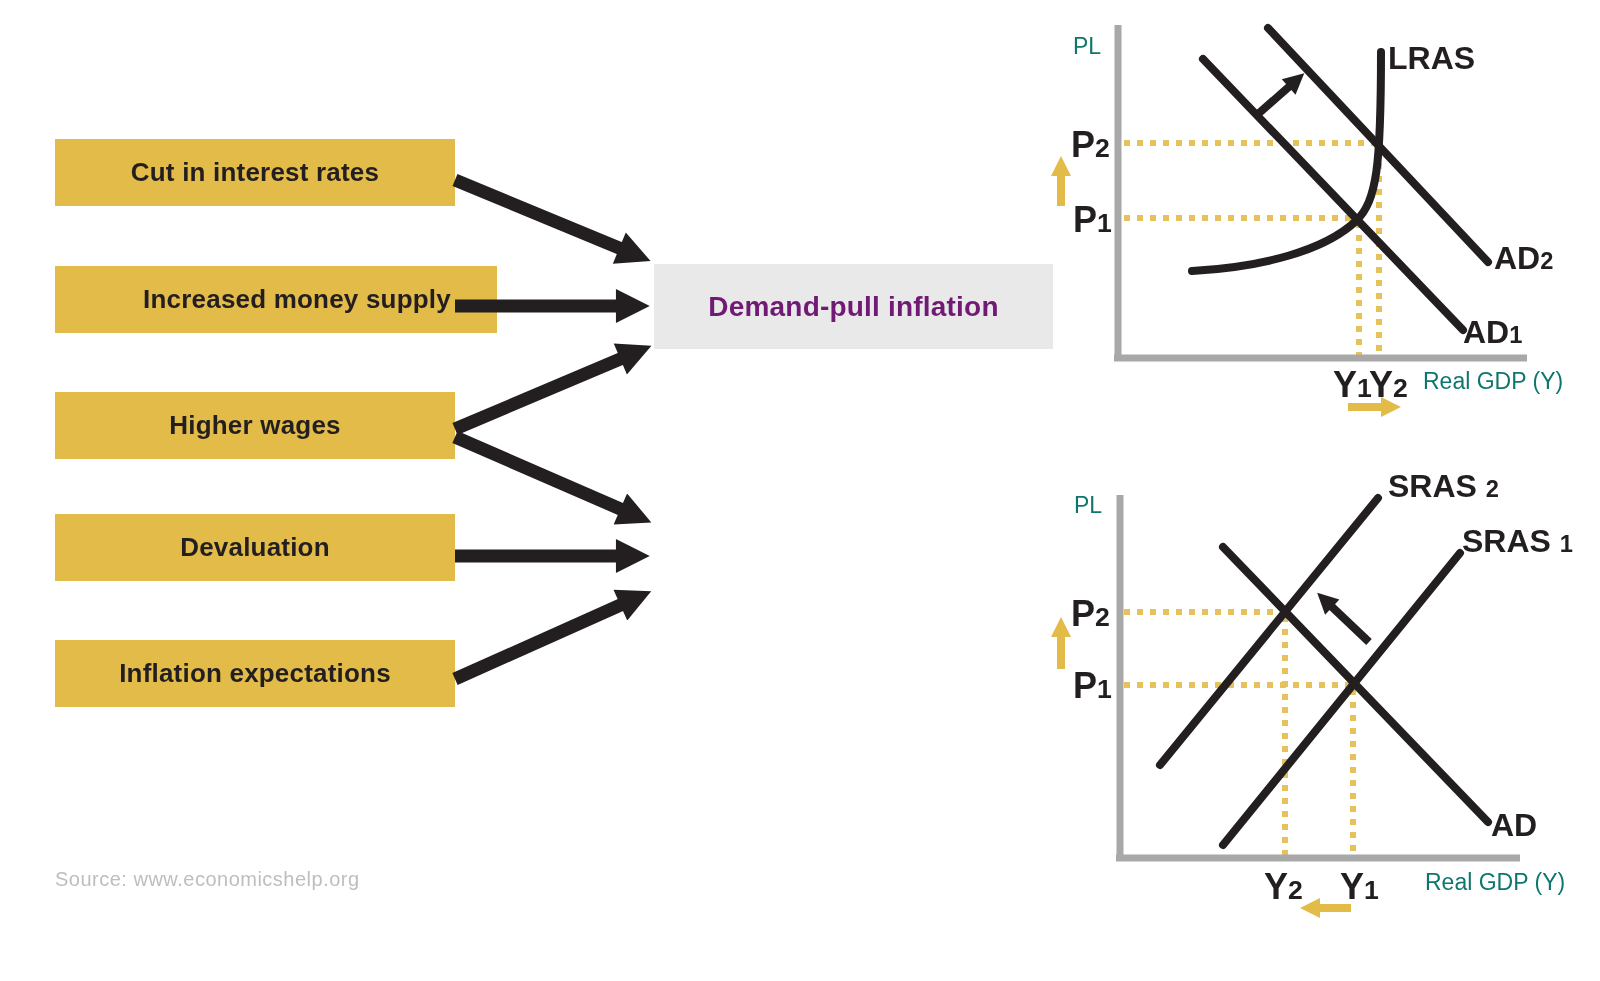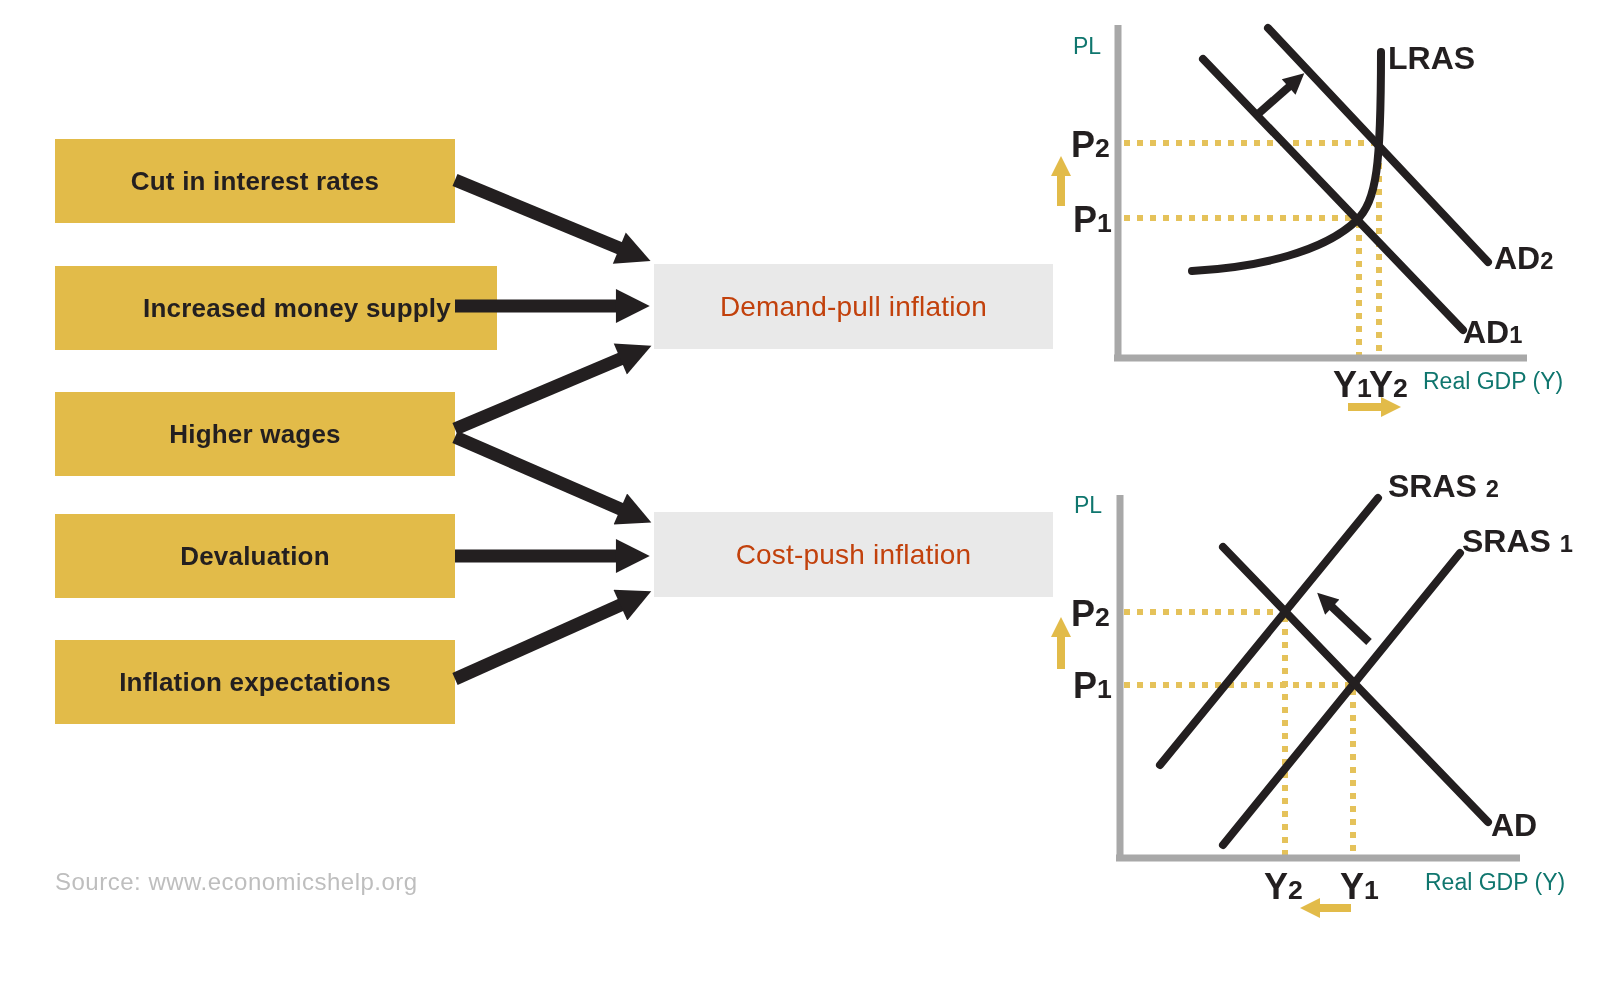--- a/index.html
+++ b/index.html
@@ -1,29 +1,29 @@
 <!DOCTYPE html>
 <html><head>
 <meta charset="utf-8">
 <style>
   html,body{margin:0;padding:0;background:#ffffff;}
   .canvas{position:relative;width:1600px;height:981px;background:#ffffff;overflow:hidden;
           font-family:"Liberation Sans","DejaVu Sans",sans-serif;}
-  .cause-box{position:absolute;left:55px;width:400px;height:84px;background:#E2BB49;
+  .cause-box{position:absolute;left:55px;width:400px;height:67px;background:#E2BB49;
              display:flex;align-items:center;justify-content:center;}
   .cause-box span{font-weight:700;font-size:26px;color:#231F20;letter-spacing:.2px;}
   .effect-box{position:absolute;left:654px;width:399px;height:85px;background:#E9E9E9;
               display:flex;align-items:center;justify-content:center;}
-  .effect-box span{font-weight:400;font-size:28px;color:#c2410c;letter-spacing:.2px;}
+  .effect-box span{font-weight:700;font-size:28px;color:#701a75;letter-spacing:.2px;}
   .glabel{position:absolute;font-size:23px;color:#0f766e;font-weight:400;white-space:nowrap;}
   .blabel{position:absolute;font-weight:700;color:#231F20;white-space:nowrap;line-height:1;}
   .s30{font-size:32px;}
   .s28{font-size:36px;}
   .sub{font-size:0.74em;}
-  .source{position:absolute;left:55px;top:868px;font-size:24px;color:#BEBEBE;letter-spacing:.5px;}
+  .source{position:absolute;left:55px;top:868px;font-size:20px;color:#BEBEBE;letter-spacing:.5px;}
   svg.overlay{position:absolute;left:0;top:0;}
 </style>
 </head>
 <body>
 
 <div class="canvas">
 
   <div class="cause-box" style="top:139px;">
     <span>Cut in interest rates</span>
   </div>
@@ -35,23 +35,20 @@
   </div>
   <div class="cause-box" style="top:640px;">
     <span>Inflation expectations</span>
   </div>
   <div class="cause-box" style="top:514px;">
     <span>Devaluation</span>
   </div>
 
   <div class="effect-box" style="top:264px;">
     <span>Demand-pull inflation</span>
-  </div>
-  <div class="effect-box" style="top:512px;">
-    <span>Cost-push inflation</span>
   </div>
 
   <svg class="overlay" width="1600" height="981" viewBox="0 0 1600 981">
     <defs>
       <marker id="ahBlack" viewBox="0 0 10 10" refX="1.5" refY="5" markerWidth="3.1" markerHeight="2.6" orient="auto">
         <path d="M0,0 L10,5 L0,10 Z" fill="#231F20"></path>
       </marker>
       <marker id="ahGold" viewBox="0 0 10 10" refX="1.5" refY="5" markerWidth="2.9" markerHeight="2.5" orient="auto">
         <path d="M0,0 L10,5 L0,10 Z" fill="#E2BB49"></path>
       </marker>

